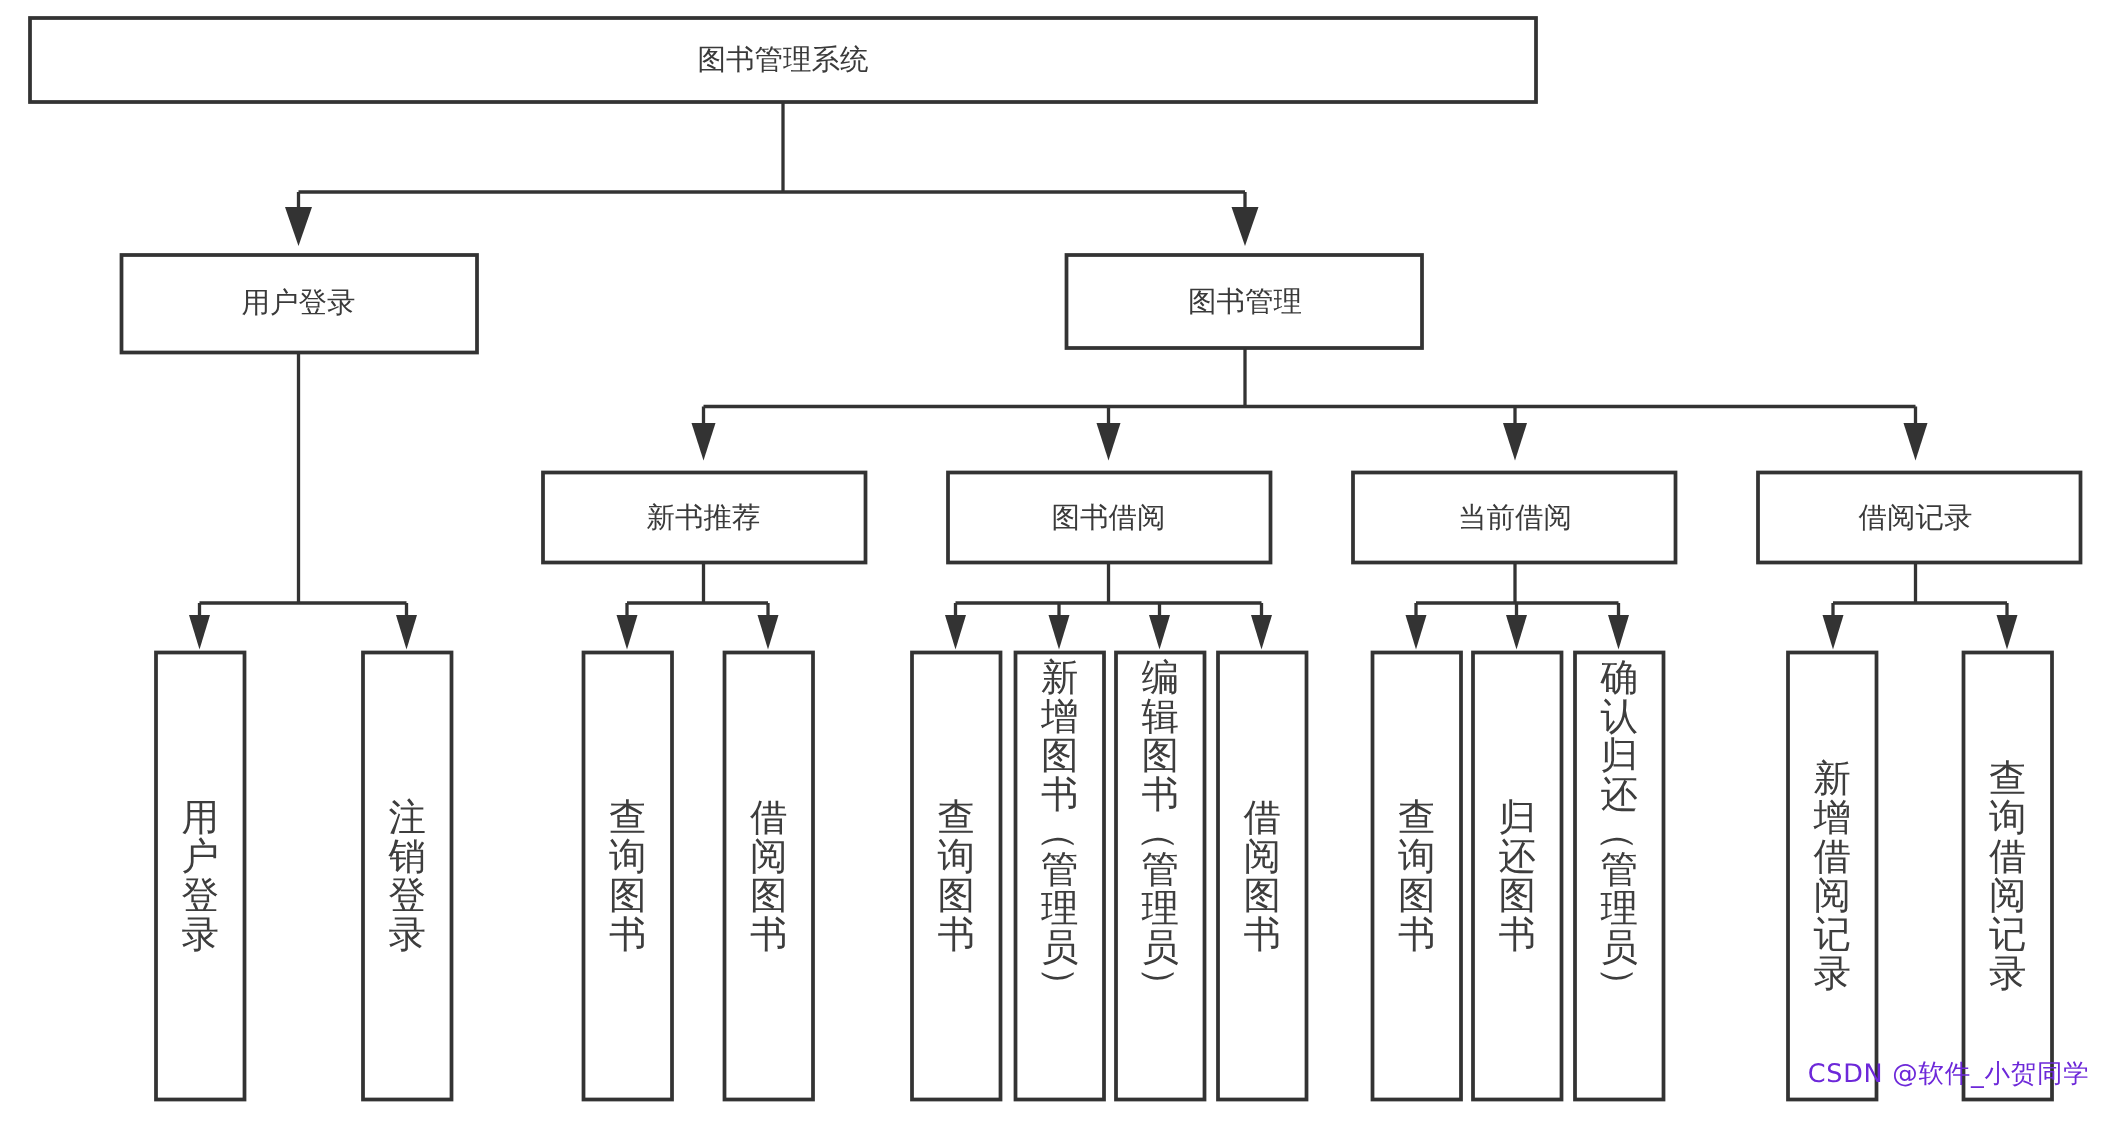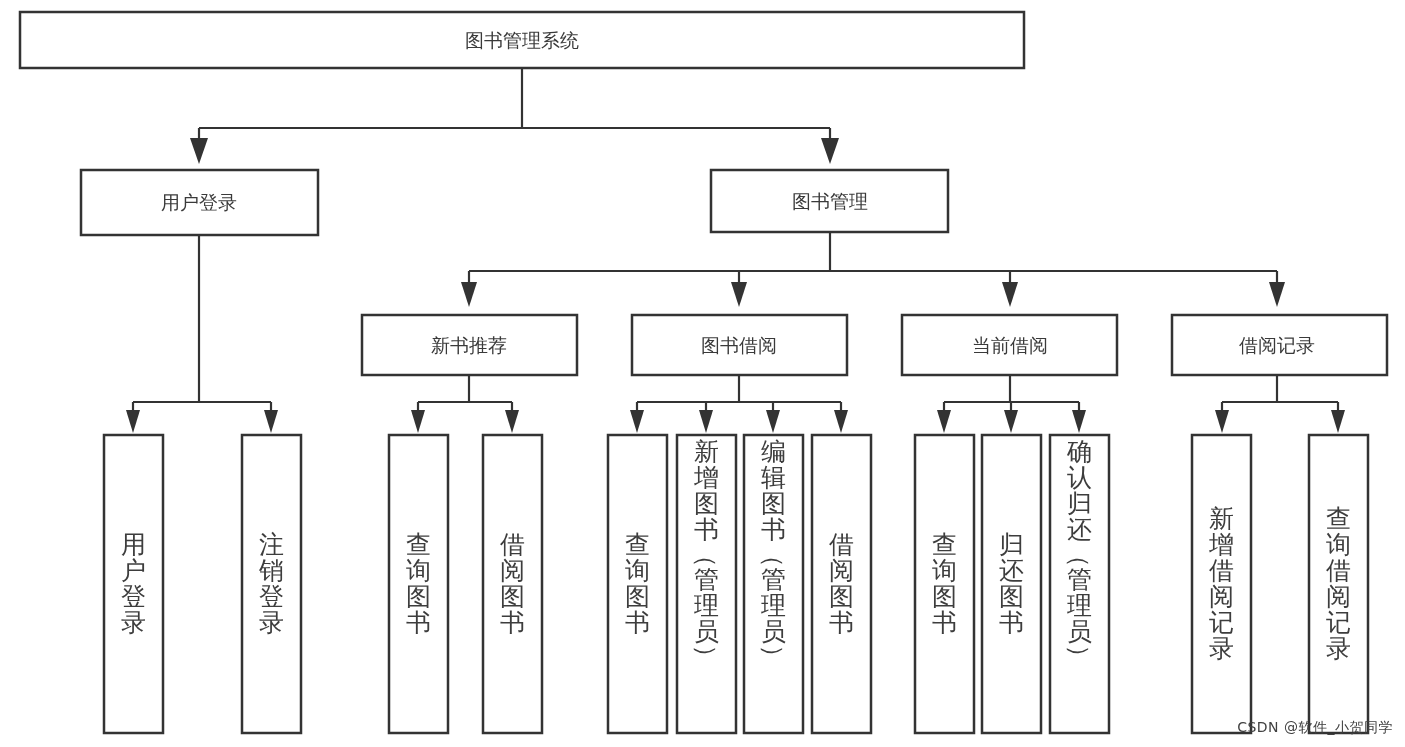--- a/index.html
+++ b/index.html
@@ -45,24 +45,24 @@
   .node-label {
     font-family: "DejaVu Sans", "Liberation Sans", sans-serif;
     fill: #3a3a3a;
     font-size: 19px;
     text-anchor: middle;
     dominant-baseline: middle;
   }
   .watermark {
     position: absolute;
     right: 12px;
-    bottom: 10px;
+    bottom: 20px;
     font-family: "DejaVu Sans", "Liberation Sans", sans-serif;
-    font-size: 14px;
-    color: #404040;
+    font-size: 17px;
+    color: #6d28d9;
     letter-spacing: 0.5px;
     white-space: nowrap;
     user-select: none;
   }
   .vtext {
     position: absolute;
     display: flex;
     flex-direction: column;
     align-items: center;
     justify-content: center;

